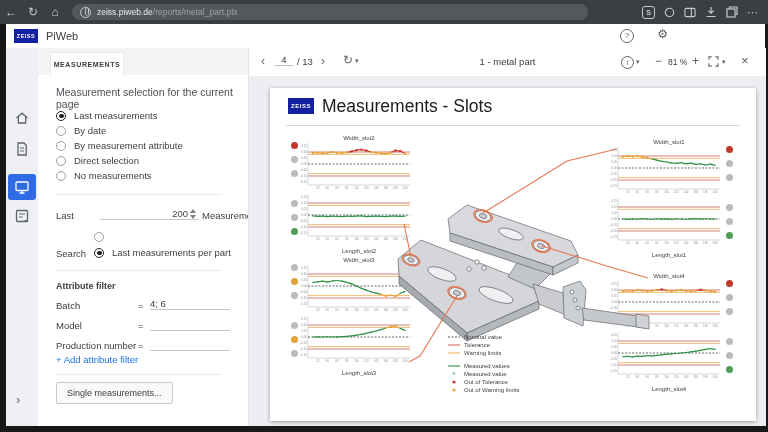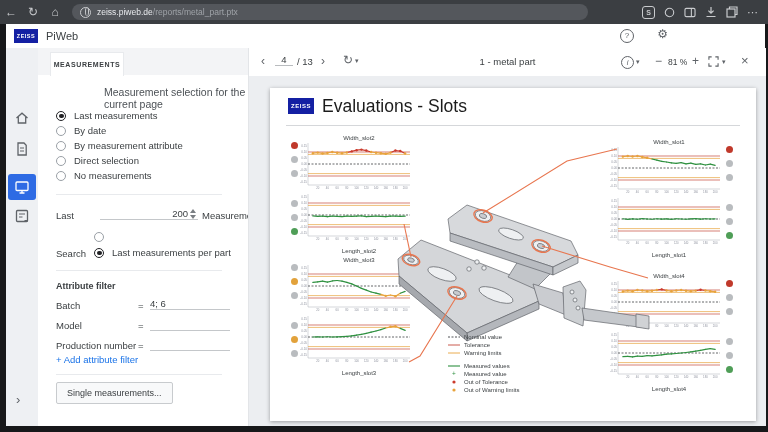--- a/index.html
+++ b/index.html
@@ -25,21 +25,21 @@
   #settings-btn{right:18px;top:3px;font-size:12px;color:#5f6368;position:absolute;cursor:pointer;}
   
   #rail{left:6px;top:48px;width:32px;height:378px;background:#eef0f3;}
   .rail-ic{position:absolute;left:8px;width:16px;height:16px;color:#5f6368;cursor:pointer;}
   #rail-active{position:absolute;left:2px;top:126px;width:28px;height:26px;background:#2e6be4;border-radius:3px;}
   #rail-collapse{position:absolute;left:10px;top:344px;font-size:13px;color:#5f6368;cursor:pointer;}
   
   #panel{left:38px;top:48px;width:210px;height:378px;background:#fff;border-right:1px solid #e0e2e5;}
   #tabstrip{position:absolute;left:0;top:0;width:210px;height:27px;background:#f3f4f6;}
   #tab-meas{position:absolute;left:12px;top:4px;width:72px;height:23px;background:#fff;border:1px solid #e8eaed;border-bottom:none;font-size:7px;font-weight:bold;letter-spacing:.6px;color:#3c4043;display:flex;align-items:center;justify-content:center;cursor:pointer;}
-  .pnl-heading{position:absolute;left:18px;top:38px;font-size:10.5px;color:#4c5156;margin-left:48px;}
+  .pnl-heading{position:absolute;left:18px;top:38px;font-size:10.5px;color:#4c5156;}
   .radio{width:10px;height:10px;border:1px solid #9aa0a6;border-radius:50%;box-sizing:border-box;flex:none;position:relative;background:#fff;}
   .radio.sel{border:1.4px solid #202124;}
   .radio.sel:after{content:"";position:absolute;left:2px;top:2px;width:4.5px;height:4.5px;background:#202124;border-radius:50%;}
   .radio-row{position:absolute;left:18px;display:flex;align-items:center;gap:8px;font-size:9.5px;color:#3c4043;cursor:pointer;}
   .divider{position:absolute;left:18px;width:166px;border-top:1px solid #e8eaed;}
   .plbl{position:absolute;font-size:9.5px;color:#3c4043;}
   .pin{position:absolute;border-bottom:1px solid #c4c7ca;font-size:9.5px;color:#3c4043;}
   .bold{font-weight:bold;font-size:9px;color:#3c4043;}
   .stepper{position:absolute;width:6px;height:10px;}
   .stepper:before{content:"";position:absolute;top:0;left:0;border-left:3px solid transparent;border-right:3px solid transparent;border-bottom:4px solid #7a7e83;}
@@ -209,21 +209,21 @@
     <svg class="rt" style="left:459px;top:8px;" width="11" height="11" viewBox="0 0 12 12">
         <path d="M1 4 V1 H4 M8 1 H11 V4 M11 8 V11 H8 M4 11 H1 V8" fill="none" stroke="#5f6368" stroke-width="1.2"></path>
       </svg>
     <span class="rt" style="left:473px;top:10px;font-size:7px;">▾</span>
     <span class="rt" style="left:492px;top:5px;font-size:13px;">×</span>
   </div>
 
   <div id="canvas" class="abs"></div>
   <div id="page" class="abs"></div>
   <span class="zlogo abs" id="rep-logo">ZEISS</span>
-  <span id="rep-title" class="abs">Evaluations - Slots</span>
+  <span id="rep-title" class="abs">Measurements - Slots</span>
   <div id="rep-rule"></div>
   <span id="rep-footer">Page 4 of 13</span>
 
   <div id="charts-root">
       <div class="chart-block cb-left abs" style="left: 288px; top: 133px;">
         <div class="lights">
           <span class="light" style="background: rgb(192, 57, 43);"></span>
           <span class="light" style="background: rgb(185, 188, 191);"></span>
           <span class="light" style="background: rgb(185, 188, 191);"></span>
         </div>

